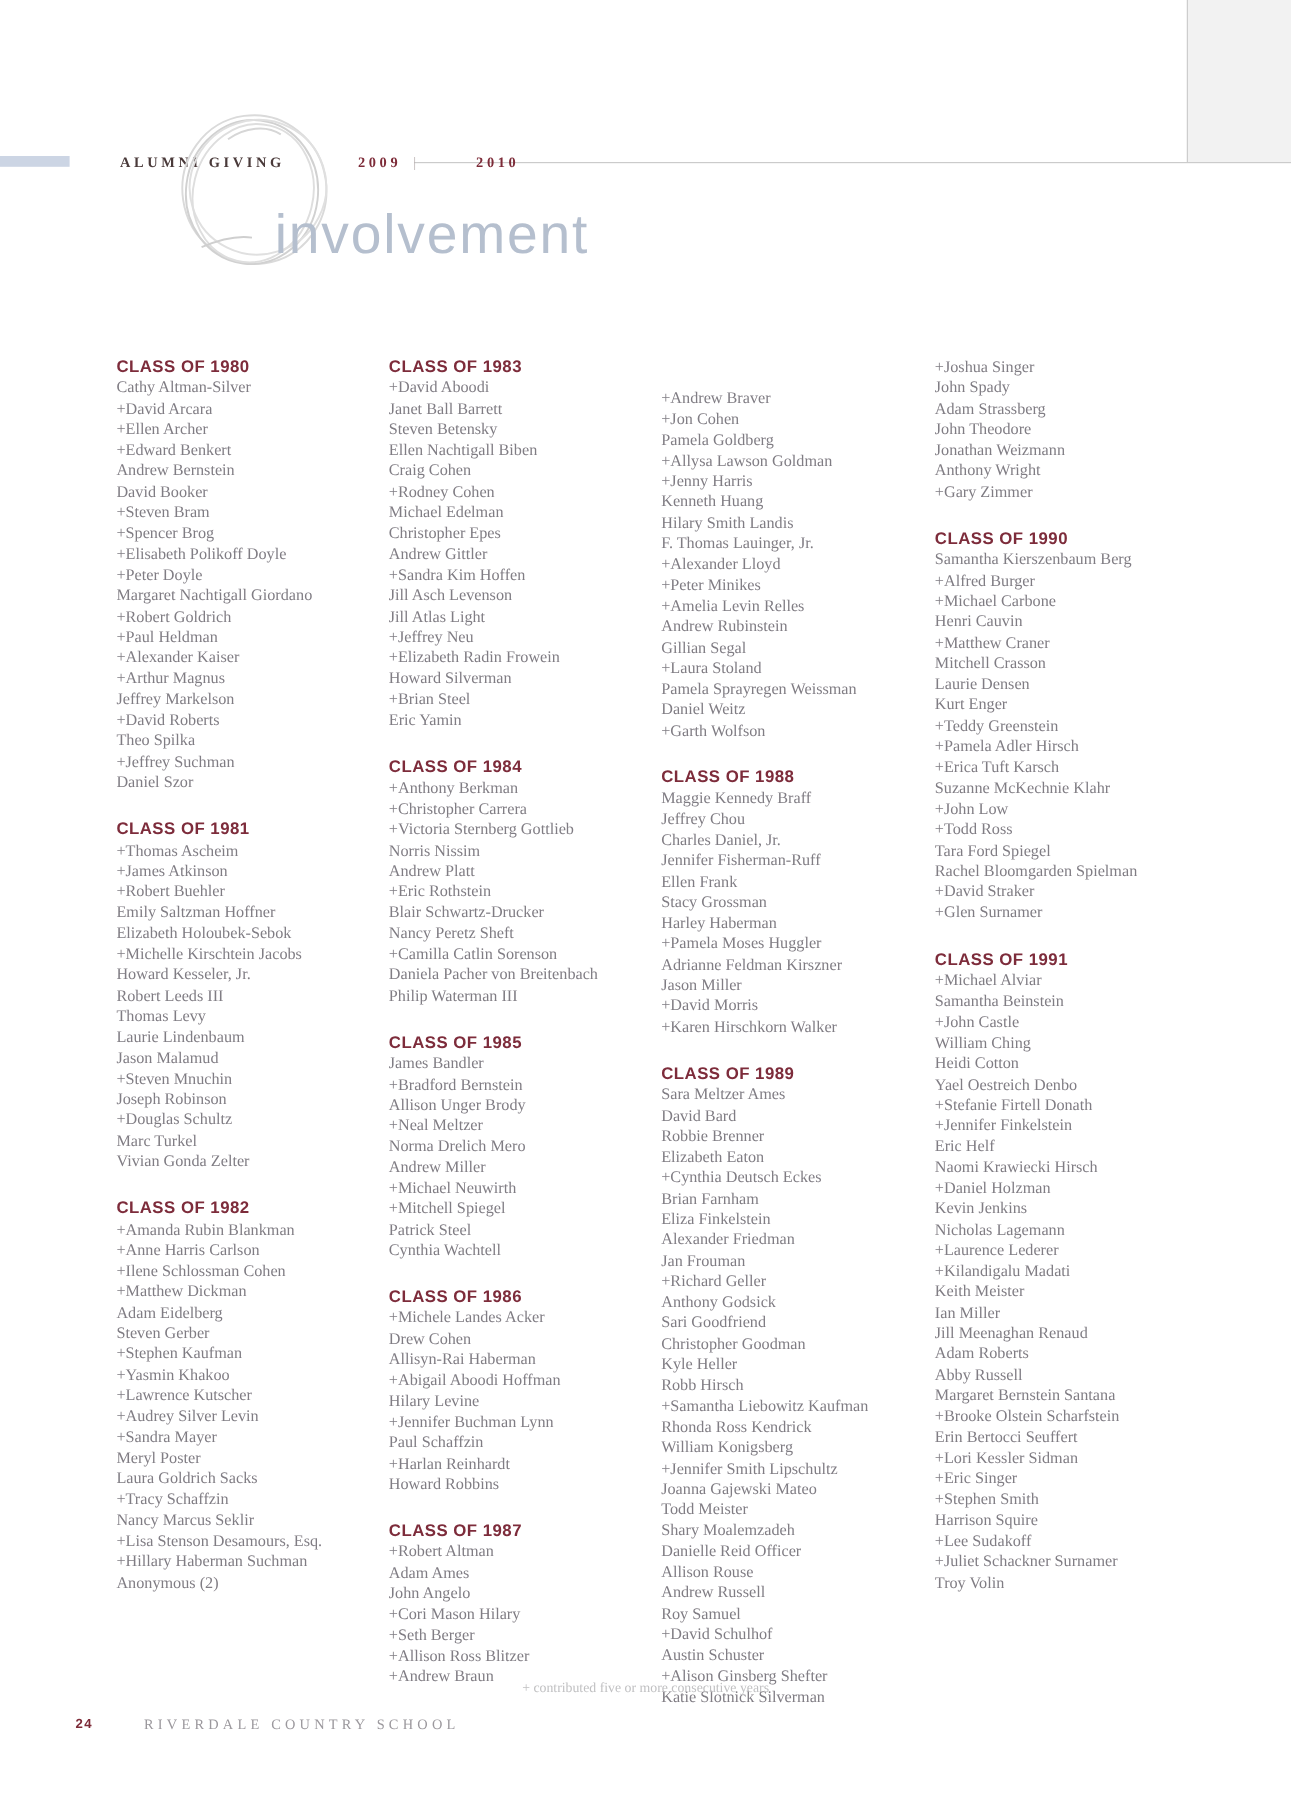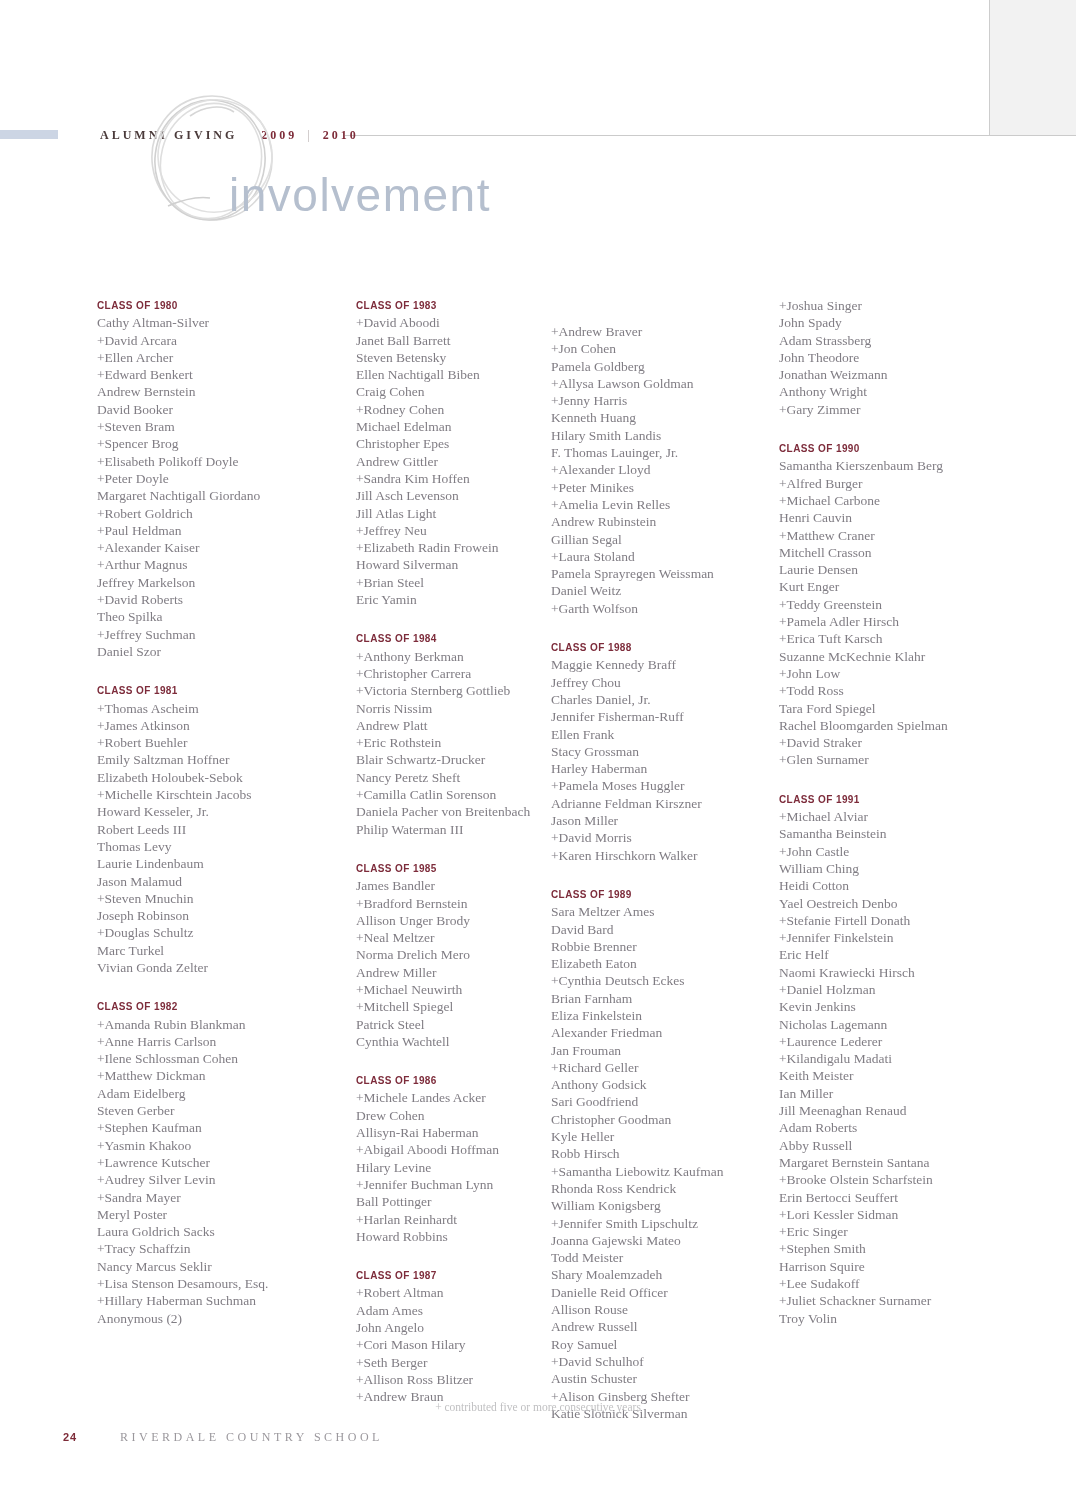--- a/index.html
+++ b/index.html
@@ -29,48 +29,48 @@
     background:#ccd5e4;
   }
 
   
   .eyebrow {
     position:absolute; top:128px; left:100px;
     font-family:"Liberation Serif", serif;
     font-weight:bold; font-size:12px; letter-spacing:3px;
     color:#4a3a3a; white-space:nowrap;
   }
-  .eyebrow .yr { color:#7d2b38; }
+  .eyebrow .yr { color:#7d2b38;padding-left:37px; }
   .eyebrow .sep { color:#b9b1b1; font-weight:normal; padding:0 4px; }
 
   
   .scribble { position:absolute; top:88px; left:138px; }
 
   
   .page-title {
     position:absolute; top:168px; left:229px;
     font-family:"Liberation Sans", sans-serif;
     font-weight:300;
     font-size:46px;
     letter-spacing:1.5px;
     color:#b5bfce;
   }
 
   
   .col { position:absolute; top:297px; width:220px; }
   .col-1 { left:97px; }
-  .col-2 { left:324px;margin-left:32px; }
+  .col-2 { left:324px; }
   .col-3 { left:551px;margin-top:26px; }
   .col-4 { left:779px; }
 
   .section { margin:0 0 22px 0; }
   .section-header {
     font-family:"Liberation Sans", sans-serif;
     font-weight:bold;
-    font-size:10px;
+    font-size:14px;
     letter-spacing:0.4px;
     color:#7d2c3b;
     line-height:17.3px;
   }
   .name {
     font-size:13.5px;
     color:#807d84;
     line-height:17.3px;
     white-space:nowrap;
   }
@@ -242,21 +242,21 @@
         <div class="name">Cynthia Wachtell</div>
       </div>
       <div class="section">
         <div class="section-header">CLASS OF 1986</div>
         <div class="name">+Michele Landes Acker</div>
         <div class="name">Drew Cohen</div>
         <div class="name">Allisyn-Rai Haberman</div>
         <div class="name">+Abigail Aboodi Hoffman</div>
         <div class="name">Hilary Levine</div>
         <div class="name">+Jennifer Buchman Lynn</div>
-        <div class="name">Ball Pottinger</div>
+        <div class="name">Paul Schaffzin</div>
         <div class="name">+Harlan Reinhardt</div>
         <div class="name">Howard Robbins</div>
       </div>
       <div class="section">
         <div class="section-header">CLASS OF 1987</div>
         <div class="name">+Robert Altman</div>
         <div class="name">Adam Ames</div>
         <div class="name">John Angelo</div>
         <div class="name">+Cori Mason Hilary</div>
         <div class="name">+Seth Berger</div>

